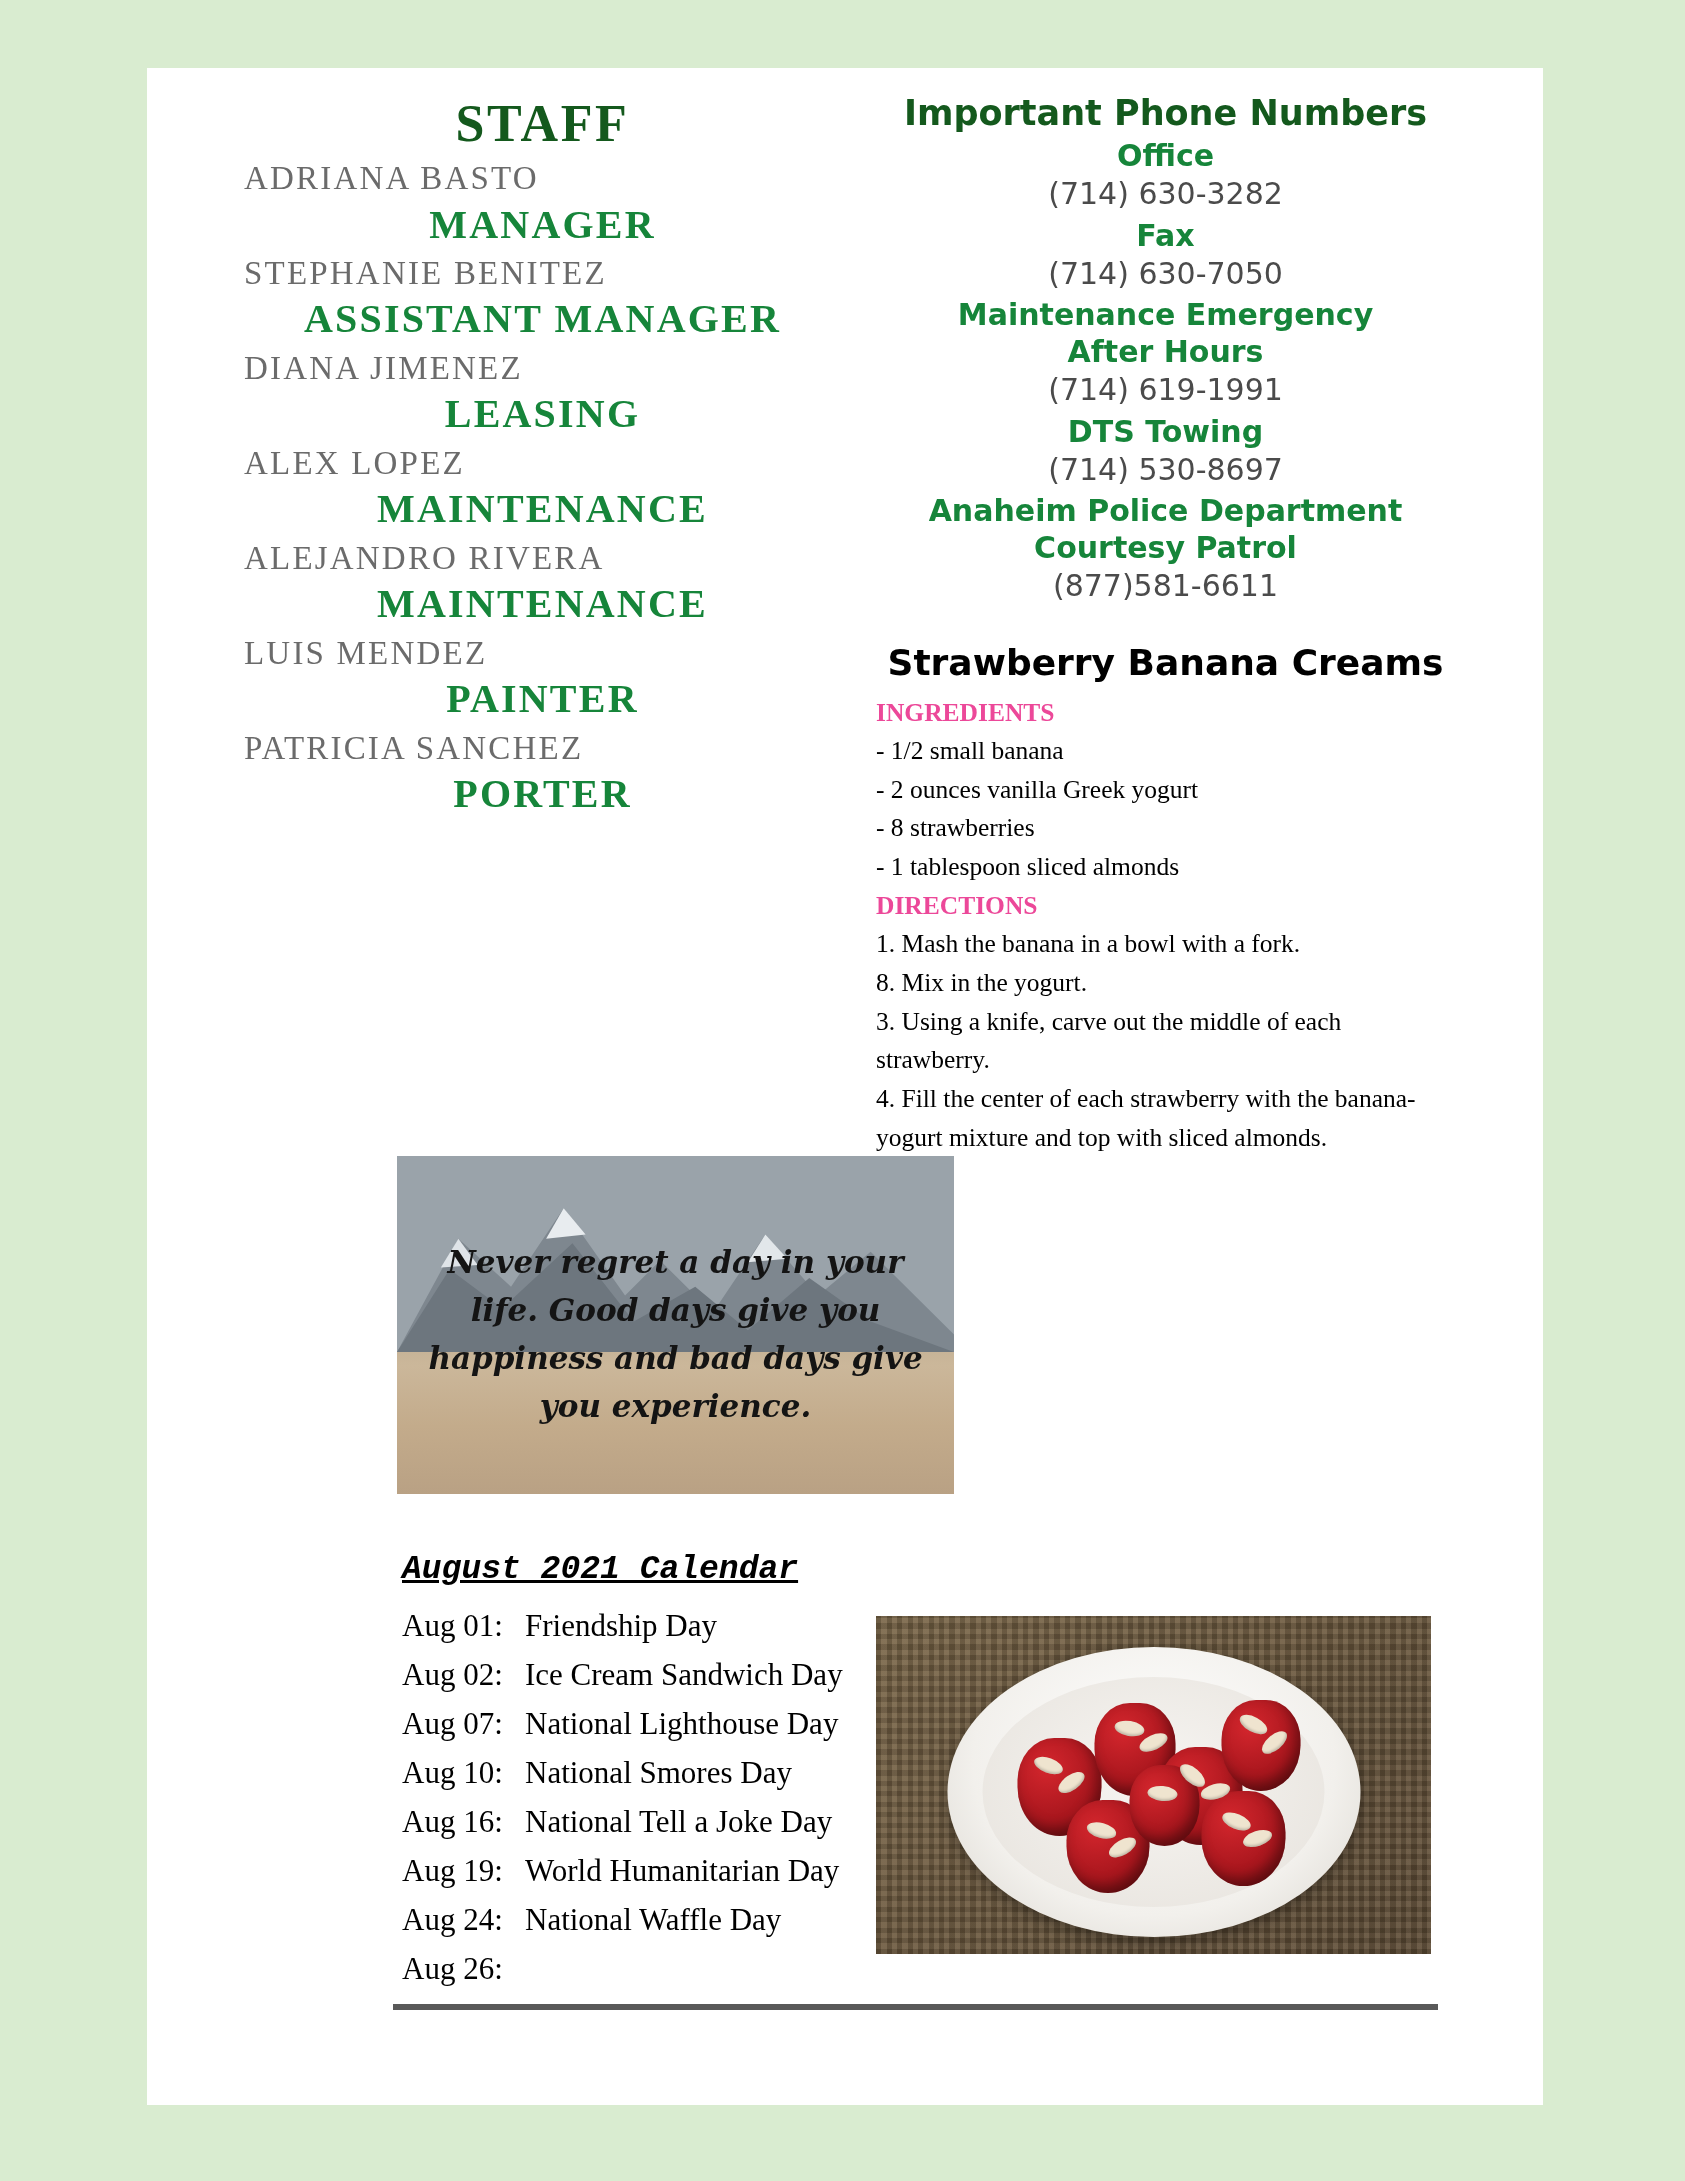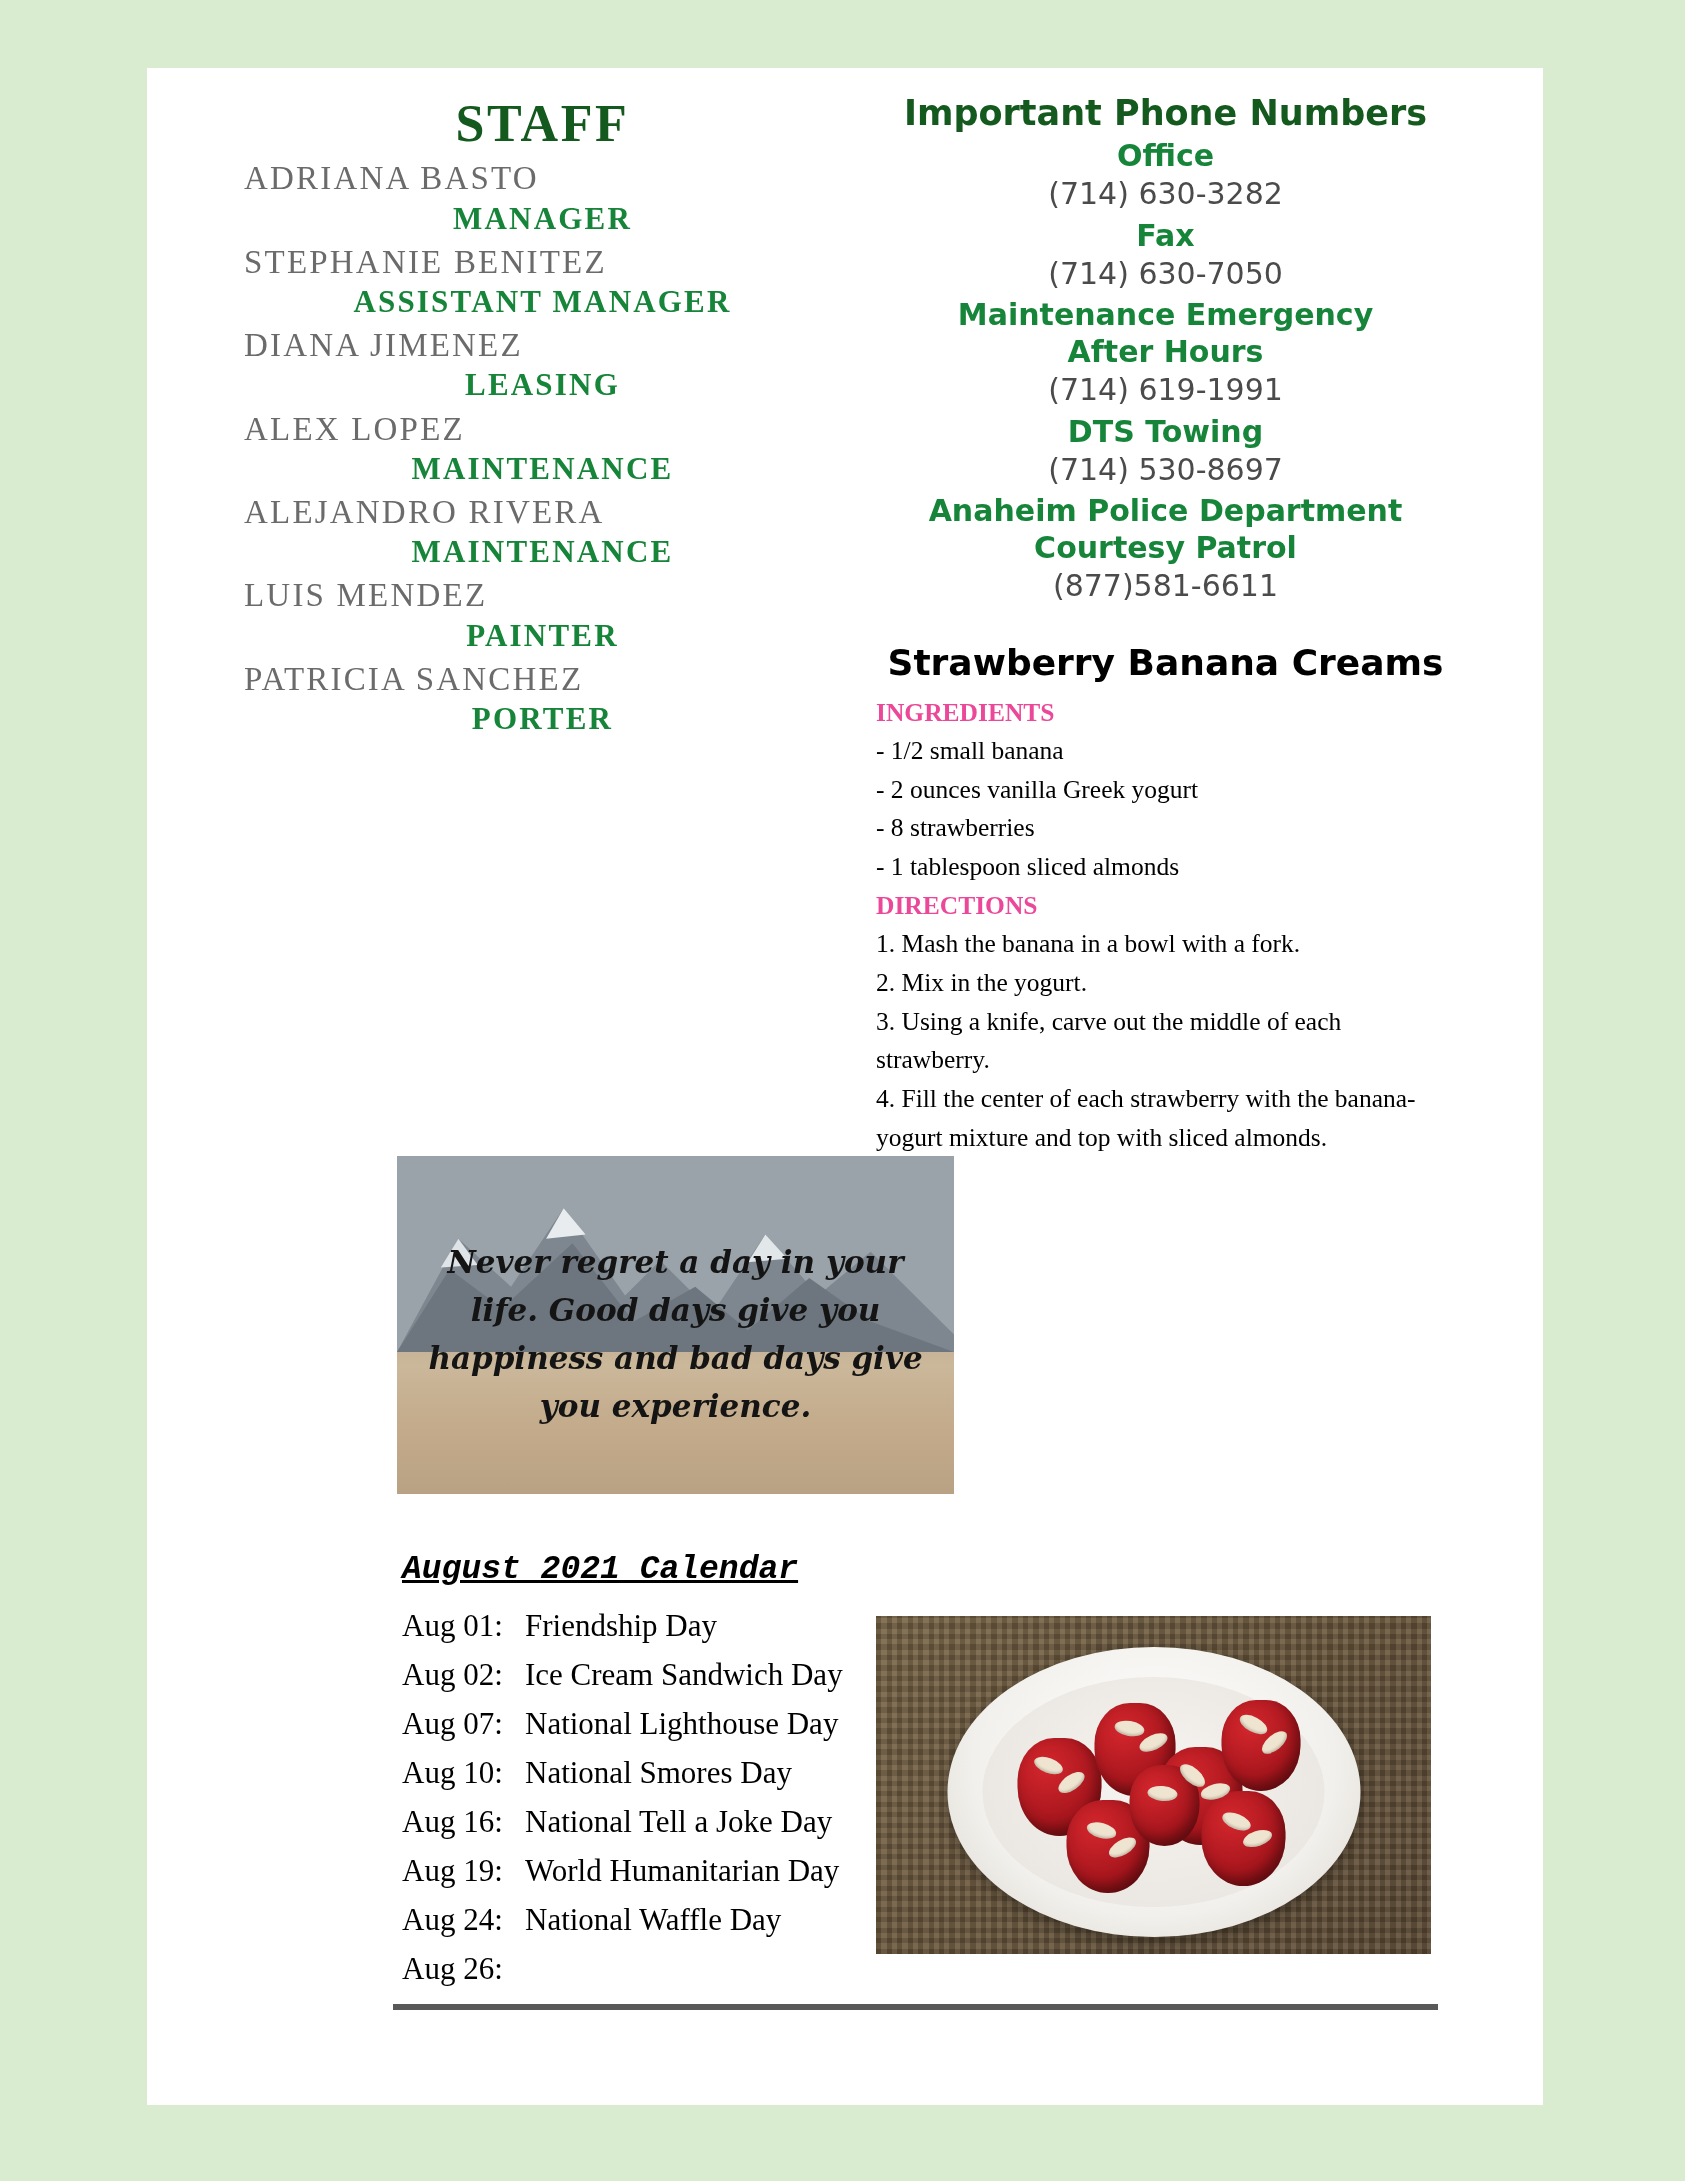--- a/index.html
+++ b/index.html
@@ -50,21 +50,21 @@
     font-family: "Liberation Serif", serif;
     font-size: 33px;
     color: #6b6b6b;
     letter-spacing: 2.2px;
     line-height: 1.22;
   }
   .staff-role {
     text-align: center;
     font-family: "Liberation Serif", serif;
     font-weight: bold;
-    font-size: 31px;
+    font-size: 40px;
     color: #16853a;
     letter-spacing: 2.2px;
     line-height: 1.28;
     margin-bottom: 3.5px;
   }
 
   
   .quote-img {
     position: absolute;
     left: 250px;
@@ -346,21 +346,21 @@
       <div class="recipe-title">Strawberry Banana Creams</div>
 
       <div class="recipe-head">INGREDIENTS</div>
       <div class="recipe-line">- 1/2 small banana</div>
       <div class="recipe-line">- 2 ounces vanilla Greek yogurt</div>
       <div class="recipe-line">- 8 strawberries</div>
       <div class="recipe-line">- 1 tablespoon sliced almonds</div>
 
       <div class="recipe-head">DIRECTIONS</div>
       <div class="recipe-line">1. Mash the banana in a bowl with a fork.</div>
-      <div class="recipe-line">2. Mix in the yogurt.</div>
+      <div class="recipe-line">8. Mix in the yogurt.</div>
       <div class="recipe-line">3. Using a knife, carve out the middle of each strawberry.</div>
       <div class="recipe-line">4. Fill the center of each strawberry with the banana-yogurt mixture and top with sliced almonds.</div>
     </div>
 
     <div class="recipe-img">
       <div class="weave"></div>
       <div class="bowl">
         <div class="bowl-inner">
           <div class="berry" style="left:35px;  top:61px;  width:84px;  height:98px;"></div>
           <div class="berry" style="left:112px; top:26px;  width:81px;  height:93px;"></div>

